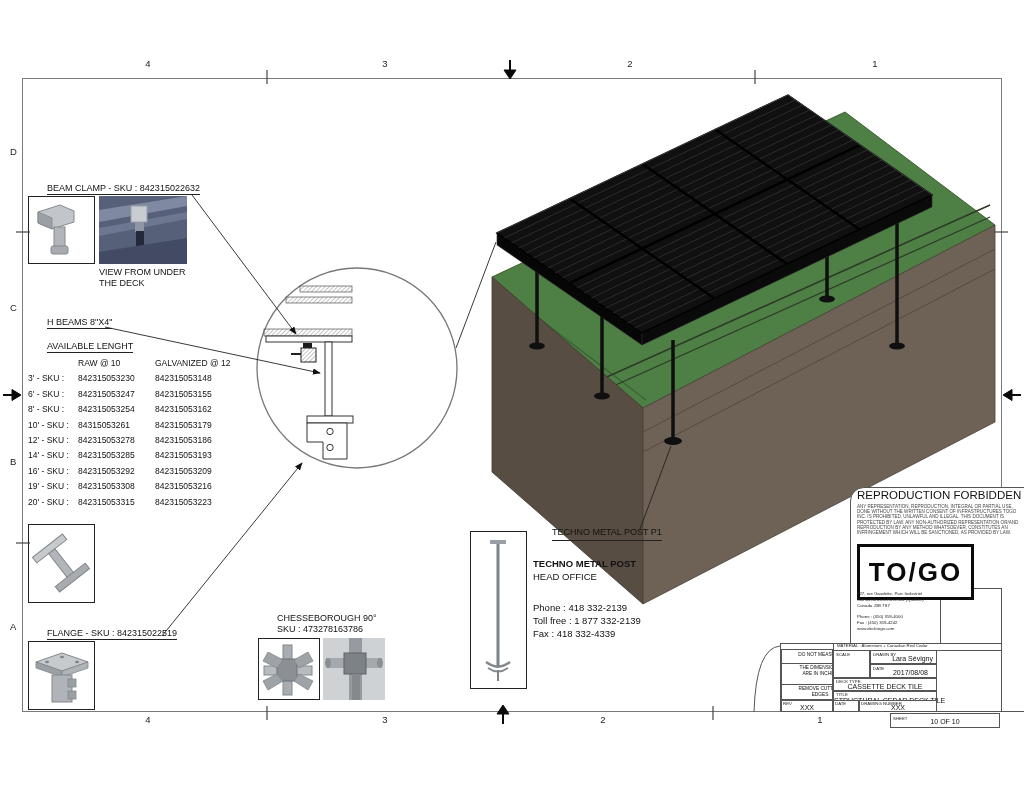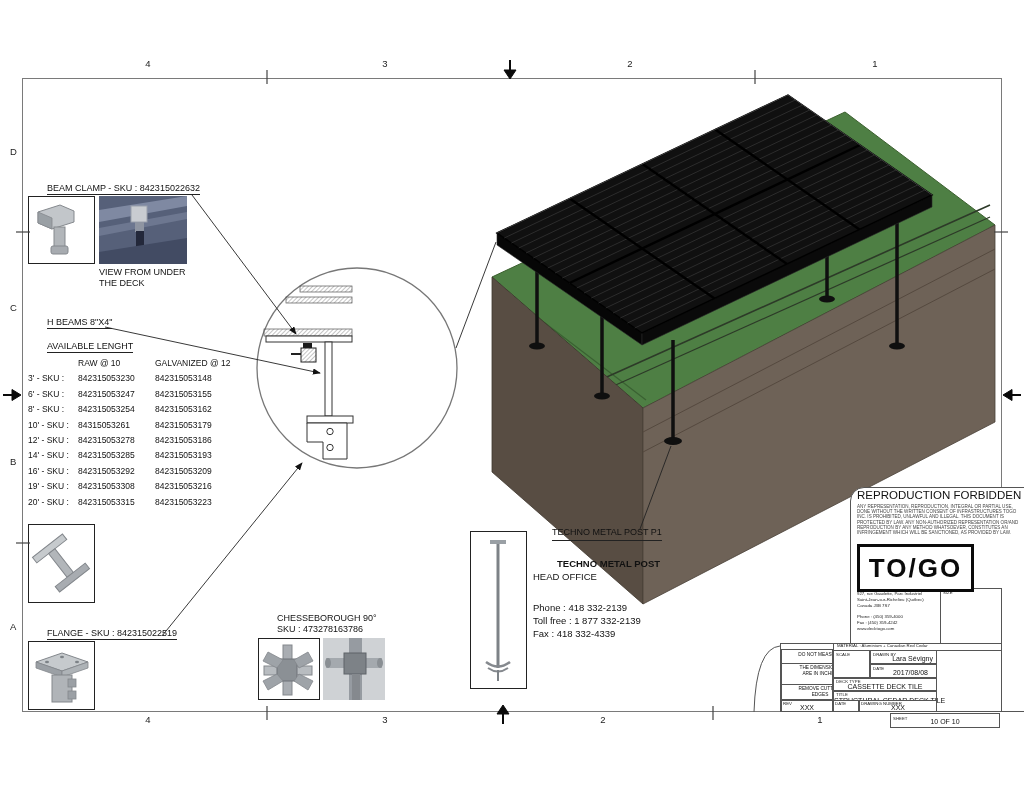--- a/index.html
+++ b/index.html
@@ -19,21 +19,21 @@
                font-size:8.5px;color:#111;line-height:15.4px;}
   .micro{font-size:7px;transform:scale(.62);transform-origin:0 0;white-space:nowrap;color:#222;}
   .microc{font-size:7px;transform:scale(.68);transform-origin:50% 0;text-align:center;color:#111;line-height:8px;}
   .tbcell{position:absolute;border:1px solid #555;box-sizing:border-box;background:#fff;}
   .tbval{font-size:7px;color:#111;white-space:nowrap;}
   #repro-box{position:absolute;left:850px;top:487px;width:178px;height:225px;
              border:1.2px solid #555;border-radius:14px 0 0 14px;background:#fff;box-sizing:border-box;}
   #repro-heading{position:absolute;left:857px;top:489px;font-size:11.5px;color:#111;white-space:nowrap;}
   #repro-legal{position:absolute;left:857px;top:504px;width:250px;font-size:7px;line-height:8px;
                color:#444;transform:scale(.65);transform-origin:0 0;}
-  #togo-logo{position:absolute;left:857px;top:544px;width:117px;height:48px;border:3.5px solid #0a0a0a;
+  #togo-logo{position:absolute;left:857px;top:544px;width:117px;height:56px;border:3.5px solid #0a0a0a;
              box-sizing:border-box;display:flex;align-items:center;justify-content:center;
              font-size:26px;font-weight:900;letter-spacing:2px;color:#0a0a0a;background:#fff;}
   .addrline{line-height:9px;}
   #techno-text{position:absolute;left:533px;top:525px;font-size:9.5px;line-height:13px;}
   .cap{font-size:9px;line-height:11px;}
 </style>
 </head>
 <body>
 
 <div id="page">
@@ -314,21 +314,21 @@
       <div>842315053223</div>
     </div>
 
   <div class="abs lbl und" style="left:28px;top:628px;">FLANGE - SKU : 842315022519</div>
 
   <div class="abs lbl" style="left:258px;top:613px;">CHESSEBOROUGH 90°</div>
   <div class="abs lbl" style="left:258px;top:624px;">SKU : 473278163786</div>
 
   <div id="techno-text">
     <div class="lbl und" style="display:inline-block;margin-bottom:16px;">TECHNO METAL POST P1</div>
-    <div style="font-weight:bold;margin-left:24px;">TECHNO METAL POST</div>
+    <div style="font-weight:bold;">TECHNO METAL POST</div>
     <div>HEAD OFFICE</div>
     <div style="height:9px;"></div>
     <div style="height:9px;"></div>
     <div>Phone : 418 332-2139</div>
     <div>Toll free : 1 877 332-2139</div>
     <div>Fax : 418 332-4339</div>
   </div>
 
   <div id="repro-heading">REPRODUCTION FORBIDDEN</div>
   <div id="repro-legal">ANY REPRESENTATION, REPRODUCTION, INTEGRAL OR PARTIAL USE, DONE WITHOUT THE WRITTEN CONSENT OF INFRASTRUCTURES TOGO INC. IS PROHIBITED, UNLAWFUL AND ILLEGAL. THIS DOCUMENT IS PROTECTED BY LAW. ANY NON-AUTHORIZED REPRESENTATION OR/AND REPRODUCTION BY ANY METHOD WHATSOEVER, CONSTITUTES AN INFRINGEMENT WHICH WILL BE SANCTIONED, AS PROVIDED BY LAW.</div>

